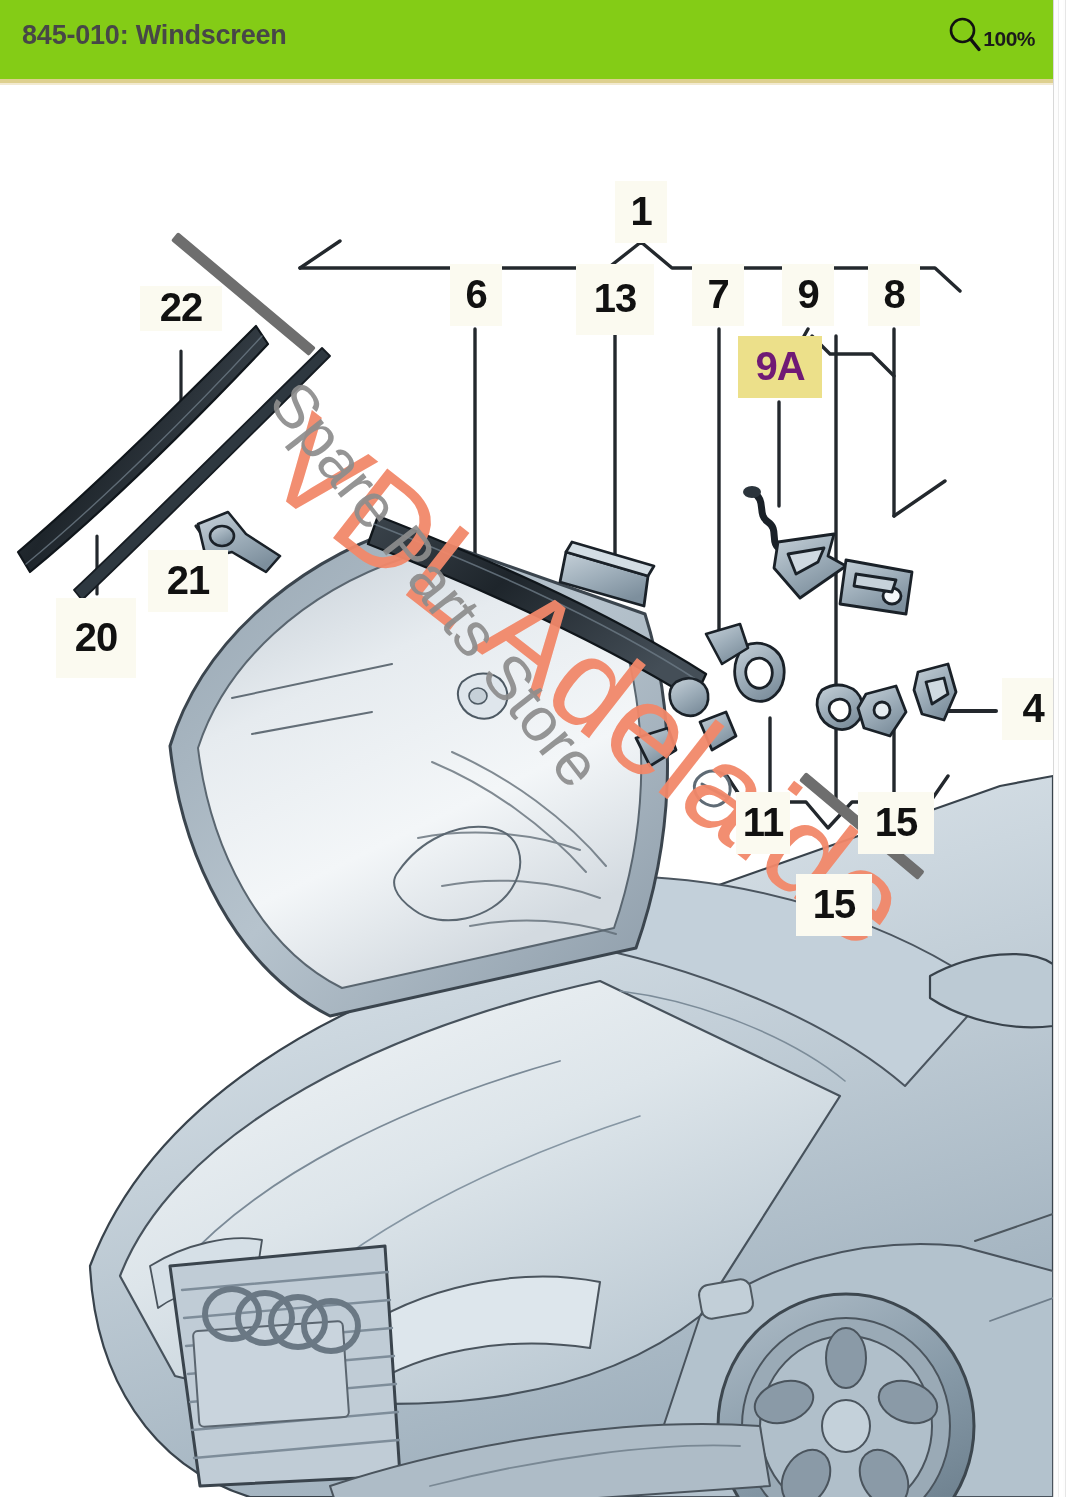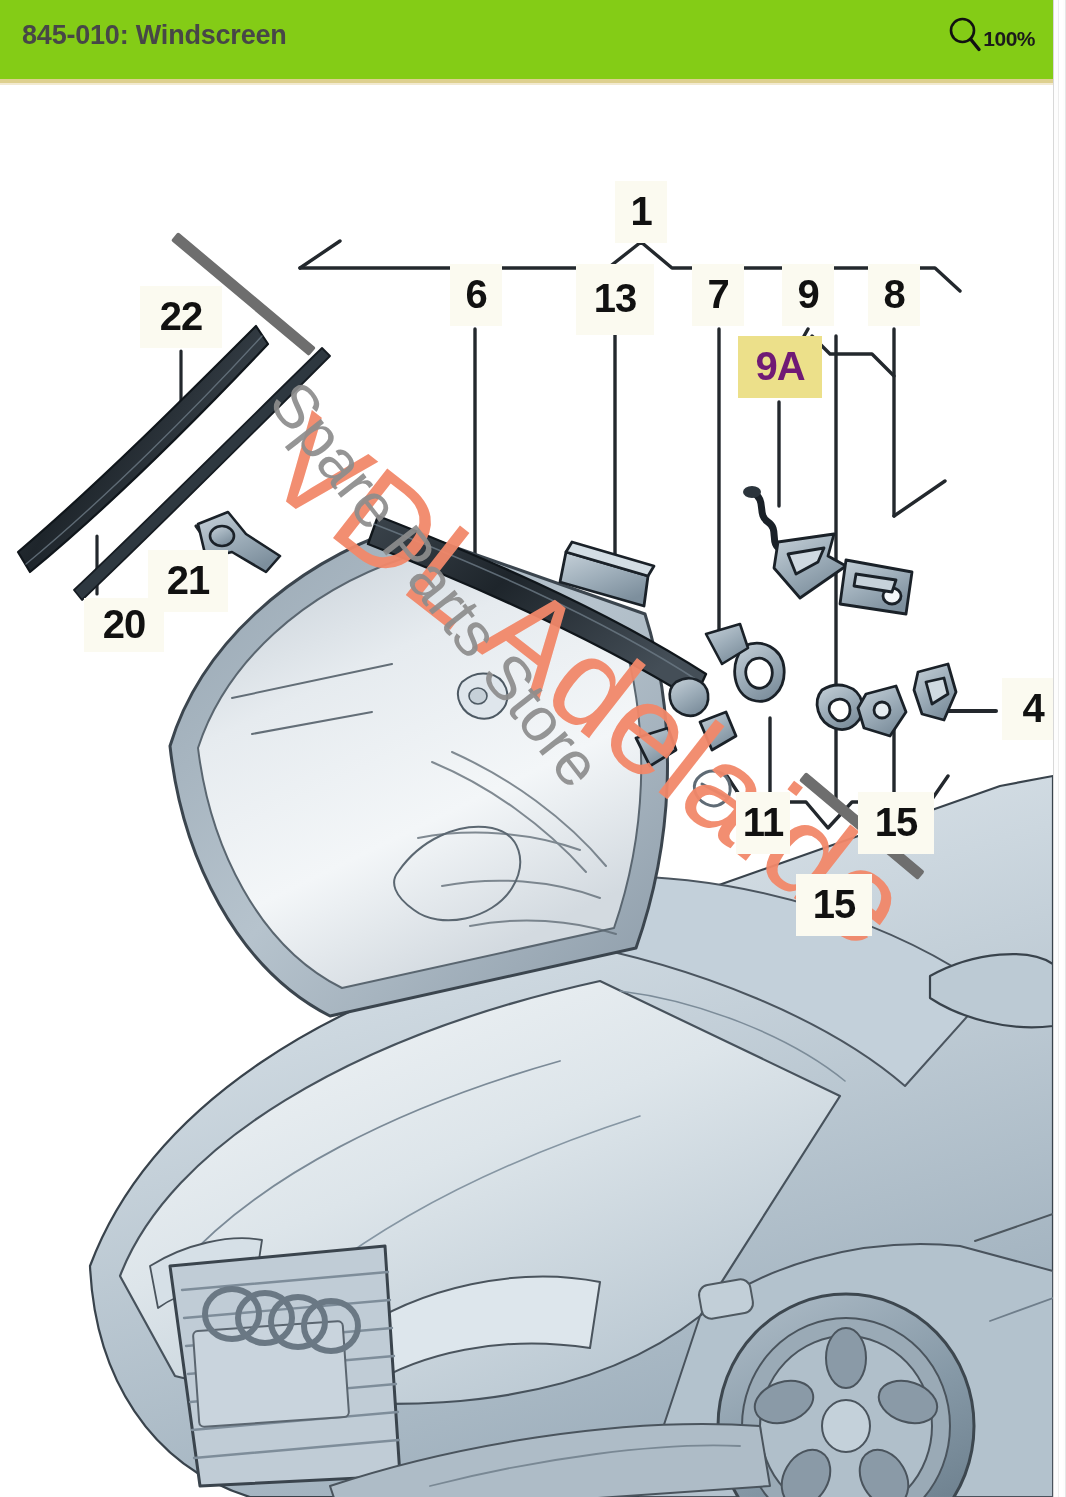--- a/index.html
+++ b/index.html
@@ -375,23 +375,23 @@
 
     <div class="callout" style="left:615px;  top:95px;  width:52px;  height:62px;">1</div>
     <div class="callout" style="left:450px;  top:178px; width:52px;  height:62px;">6</div>
     <div class="callout" style="left:576px;  top:178px; width:78px;  height:71px;">13</div>
     <div class="callout" style="left:692px;  top:178px; width:52px;  height:62px;">7</div>
     <div class="callout" style="left:782px;  top:178px; width:52px;  height:62px;">9</div>
     <div class="callout" style="left:868px;  top:178px; width:52px;  height:62px;">8</div>
 
     <div class="callout hl" style="left:738px; top:250px; width:84px; height:62px;">9A</div>
 
-    <div class="callout" style="left:140px;  top:200px; width:82px;  height:62px;">22</div>
+    <div class="callout" style="left:140px;  top:200px; width:82px;  height:45px;">22</div>
     <div class="callout" style="left:148px;  top:464px; width:80px;  height:62px;">21</div>
-    <div class="callout" style="left:56px;   top:512px; width:80px;  height:54px;margin-left:28px;">20</div>
+    <div class="callout" style="left:56px;   top:512px; width:80px;  height:80px;">20</div>
 
     <div class="callout" style="left:736px;  top:706px; width:54px;  height:62px;">11</div>
     <div class="callout" style="left:858px;  top:706px; width:76px;  height:62px;">15</div>
     <div class="callout" style="left:796px;  top:788px; width:76px;  height:62px;">15</div>
     <div class="callout" style="left:1002px; top:592px; width:62px;  height:62px;">4</div>
 
   </div>
 </div>
 
 </body></html>

